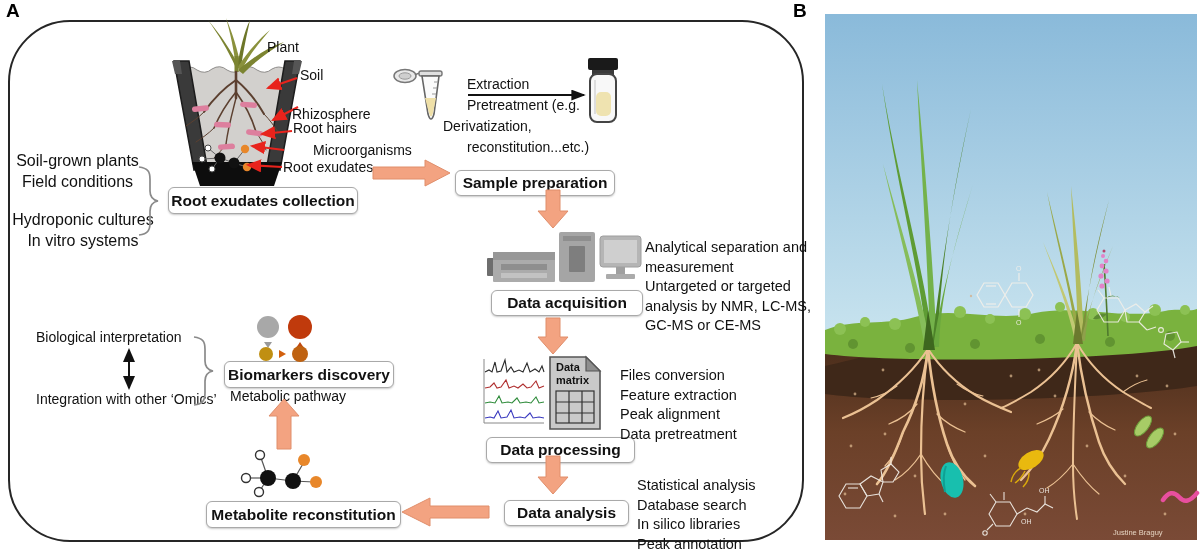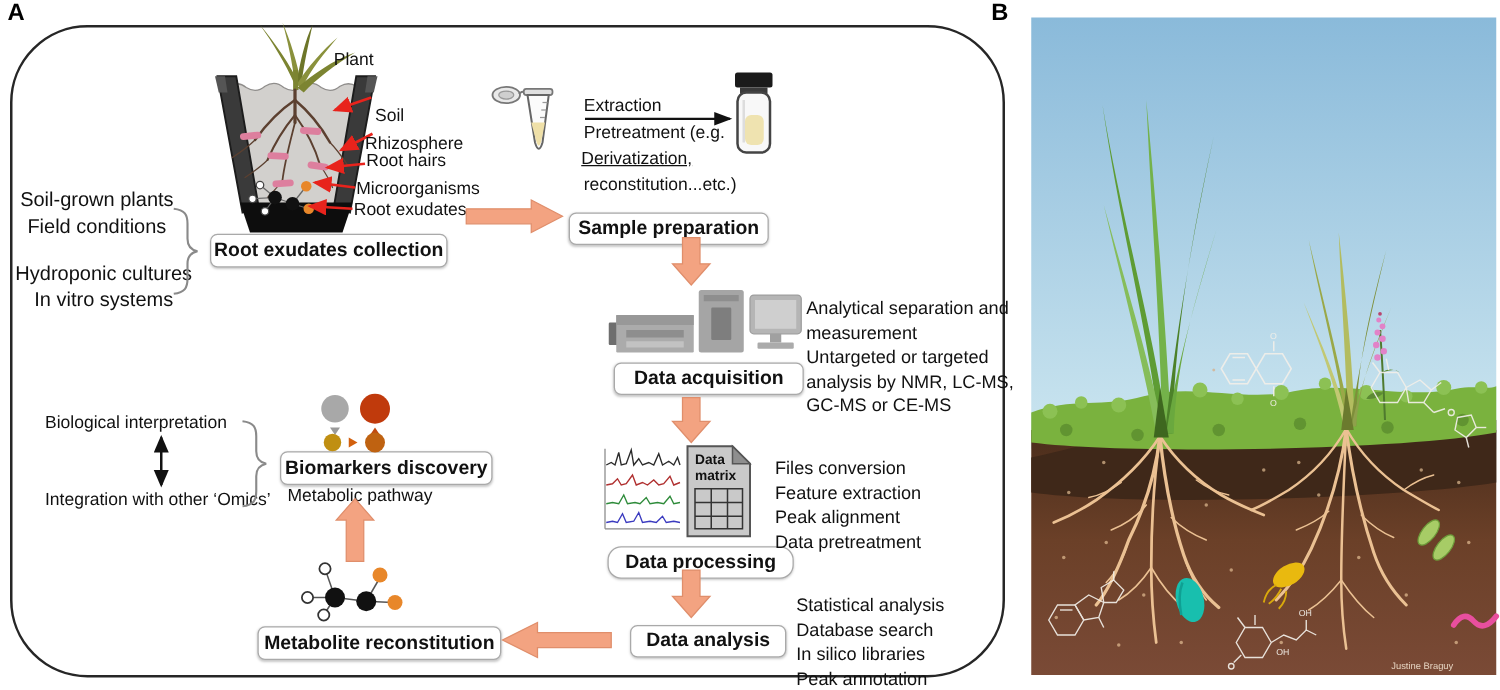--- a/index.html
+++ b/index.html
@@ -96,43 +96,43 @@
     <g stroke="#E8231C" stroke-width="2.2" marker-end="url(#redArr)">
       <line x1="137" y1="68" x2="108" y2="78"></line>
       <line x1="138" y1="97" x2="113" y2="110"></line>
       <line x1="132" y1="121" x2="102" y2="124"></line>
       <line x1="124" y1="140" x2="92" y2="136"></line>
       <line x1="122" y1="157" x2="88" y2="155"></line>
     </g>
   </svg>
 
   <div class="ann" style="left:267px;top:39px;">Plant</div>
-  <div class="ann" style="left:300px;top:67px;margin-top:17px;">Soil</div>
+  <div class="ann" style="left:300px;top:67px;">Soil</div>
   <div class="ann" style="left:292px;top:106px;">Rhizosphere</div>
   <div class="ann" style="left:293px;top:120px;">Root hairs</div>
-  <div class="ann" style="left:285px;top:142px;">Microorganisms</div>
+  <div class="ann" style="left:285px;top:142px;padding-left:28px;">Microorganisms</div>
   <div class="ann" style="left:283px;top:159px;">Root exudates</div>
 
   <div class="cond" style="left:10px;top:150px;width:135px;">
     <div>Soil-grown plants</div>
     <div>Field conditions</div>
   </div>
   <div class="cond" style="left:8px;top:209px;width:150px;">
     <div>Hydroponic cultures</div>
     <div>In vitro systems</div>
   </div>
 
   <svg class="abs" style="left:137px;top:166px;" width="24" height="70" viewBox="0 0 24 70">
     <path d="M2,1 C11,2 13,6 13,13 L13,25 C13,31 16,34 21,35 C16,36 13,39 13,45 L13,57 C13,64 11,68 2,69" fill="none" stroke="#8A8A8A" stroke-width="1.7"></path>
   </svg>
 
   <div class="flow-box" style="left:168px;top:187px;width:188px;height:25px;">Root exudates collection</div>
   <div class="flow-box" style="left:455px;top:160px;width:158px;height:24px;margin-top:10px;">Sample preparation</div>
   <div class="flow-box" style="left:491px;top:290px;width:150px;height:24px;">Data acquisition</div>
-  <div class="flow-box" style="left:486px;top:437px;width:147px;height:24px;border-radius:11px;">Data processing</div>
+  <div class="flow-box" style="left:486px;top:437px;width:147px;height:24px;">Data processing</div>
   <div class="flow-box" style="left:504px;top:500px;width:123px;height:24px;">Data analysis</div>
   <div class="flow-box" style="left:206px;top:501px;width:193px;height:25px;">Metabolite reconstitution</div>
   <div class="flow-box" style="left:224px;top:361px;width:168px;height:25px;">Biomarkers discovery</div>
   <div class="ann" style="left:230px;top:388px;">Metabolic pathway</div>
 
   <svg class="abs" style="left:372px;top:158px;" width="80" height="30" viewBox="0 0 80 30">
     <polygon points="1,9 53,9 53,2 78,15 53,28 53,21 1,21" fill="#F3A381" stroke="#E08E6B" stroke-width="1"></polygon>
   </svg>
   <svg class="abs" style="left:536px;top:189px;" width="34" height="40" viewBox="0 0 34 40">
     <polygon points="10,1 24,1 24,22 32,22 17,39 2,22 10,22" fill="#F3A381" stroke="#E08E6B" stroke-width="1"></polygon>
@@ -167,21 +167,21 @@
   <div class="ann" style="left:467px;top:76px;">Extraction</div>
   <svg class="abs" style="left:468px;top:90px;" width="124" height="12" viewBox="0 0 124 12">
     <defs>
         <marker id="blkArr" markerWidth="9" markerHeight="8" refX="7" refY="3" orient="auto">
           <path d="M0,0 L8,3 L0,6 Z" fill="#111"></path>
         </marker>
       </defs>
     <line x1="0" y1="5" x2="116" y2="5" stroke="#111" stroke-width="1.8" marker-end="url(#blkArr)"></line>
   </svg>
   <div class="ann" style="left:467px;top:97px;">Pretreatment (e.g.</div>
-  <div class="ann" style="left:465px;top:118px;text-decoration:underline;">Derivatization,</div>
+  <div class="ann" style="left:443px;top:118px;">Derivatization,</div>
   <div class="ann" style="left:467px;top:139px;">reconstitution...etc.)</div>
 
   <svg class="abs" style="left:584px;top:58px;" width="40" height="70" viewBox="0 0 40 70">
     <rect x="4" y="0" width="30" height="12" rx="2" fill="#1A1A1A"></rect>
     <rect x="8" y="12" width="22" height="5" fill="#3A3A3A"></rect>
     <rect x="6" y="16" width="26" height="48" rx="7" fill="#F8F8F8" stroke="#444" stroke-width="2"></rect>
     <rect x="12" y="34" width="15" height="24" rx="5" fill="#EFE3B0"></rect>
     <line x1="11" y1="22" x2="11" y2="56" stroke="#DDD" stroke-width="2"></line>
   </svg>
 

